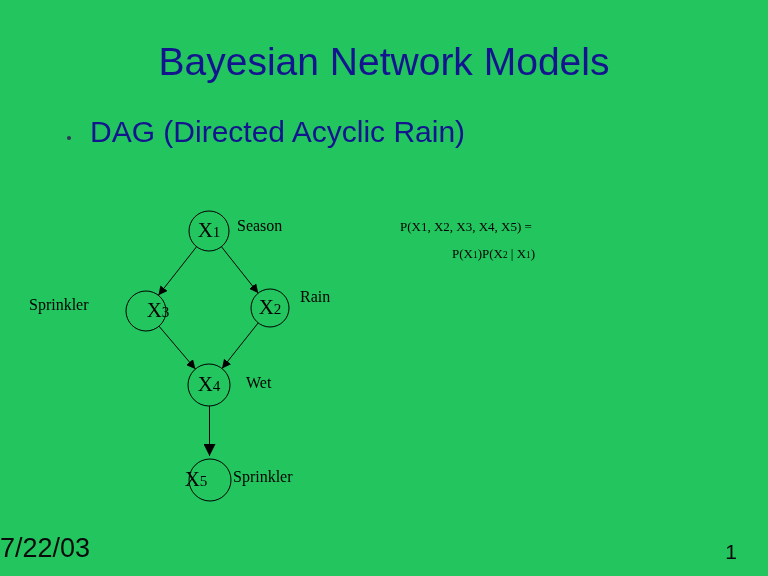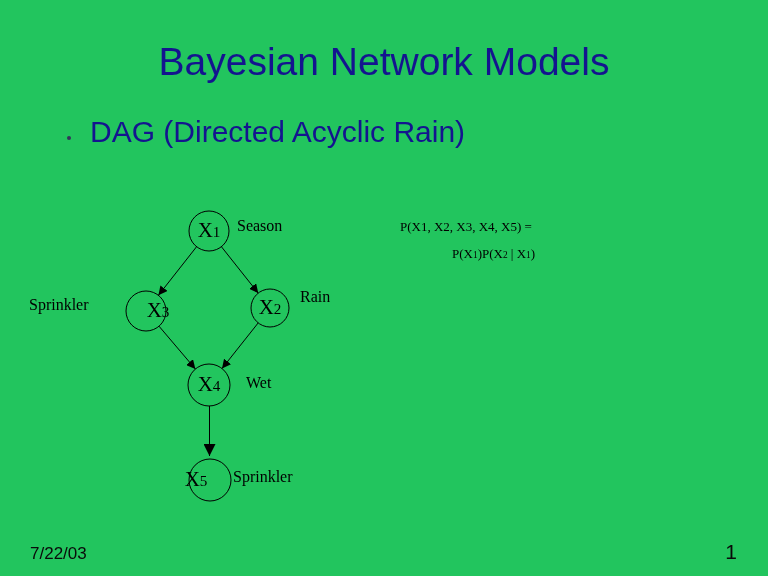--- a/index.html
+++ b/index.html
@@ -67,23 +67,23 @@
     font-family: "Liberation Serif", serif;
     font-size: 13px;
     line-height: 27px;
     color: #000;
   }
   .formula .line { white-space: nowrap; }
   .formula .indent { padding-left: 52px; }
   .dg { font-size: 0.72em; }
   .footer-date {
     position: absolute;
-    left: 30px;
+    left: 0;
     bottom: 12px;
-    font-size: 17px;
+    font-size: 27px;
     color: #0a0a0a;
   }
   .page-num {
     position: absolute;
     right: 31px;
     bottom: 12px;
     font-size: 21px;
     color: #0a0a0a;
   }
 </style>

